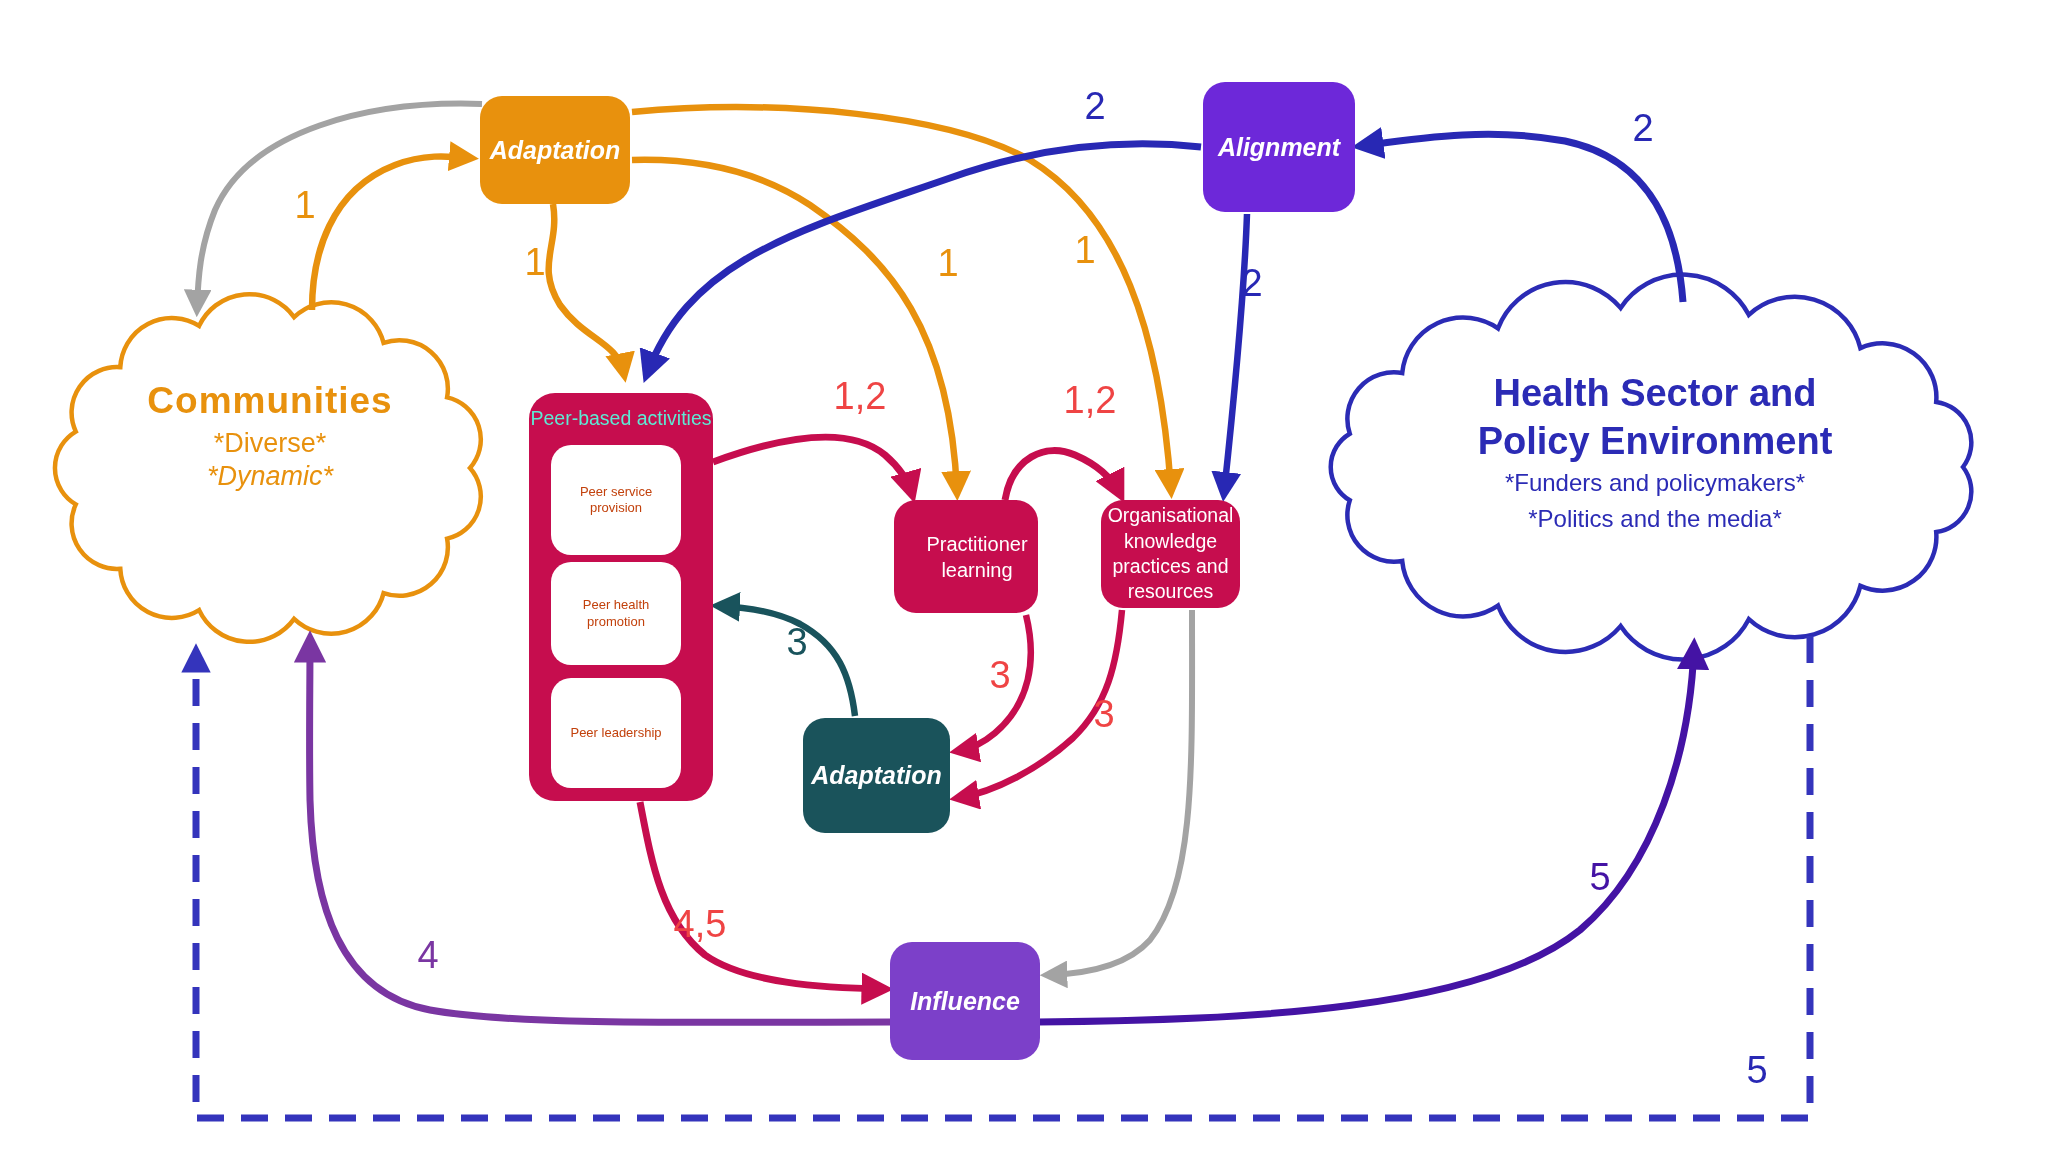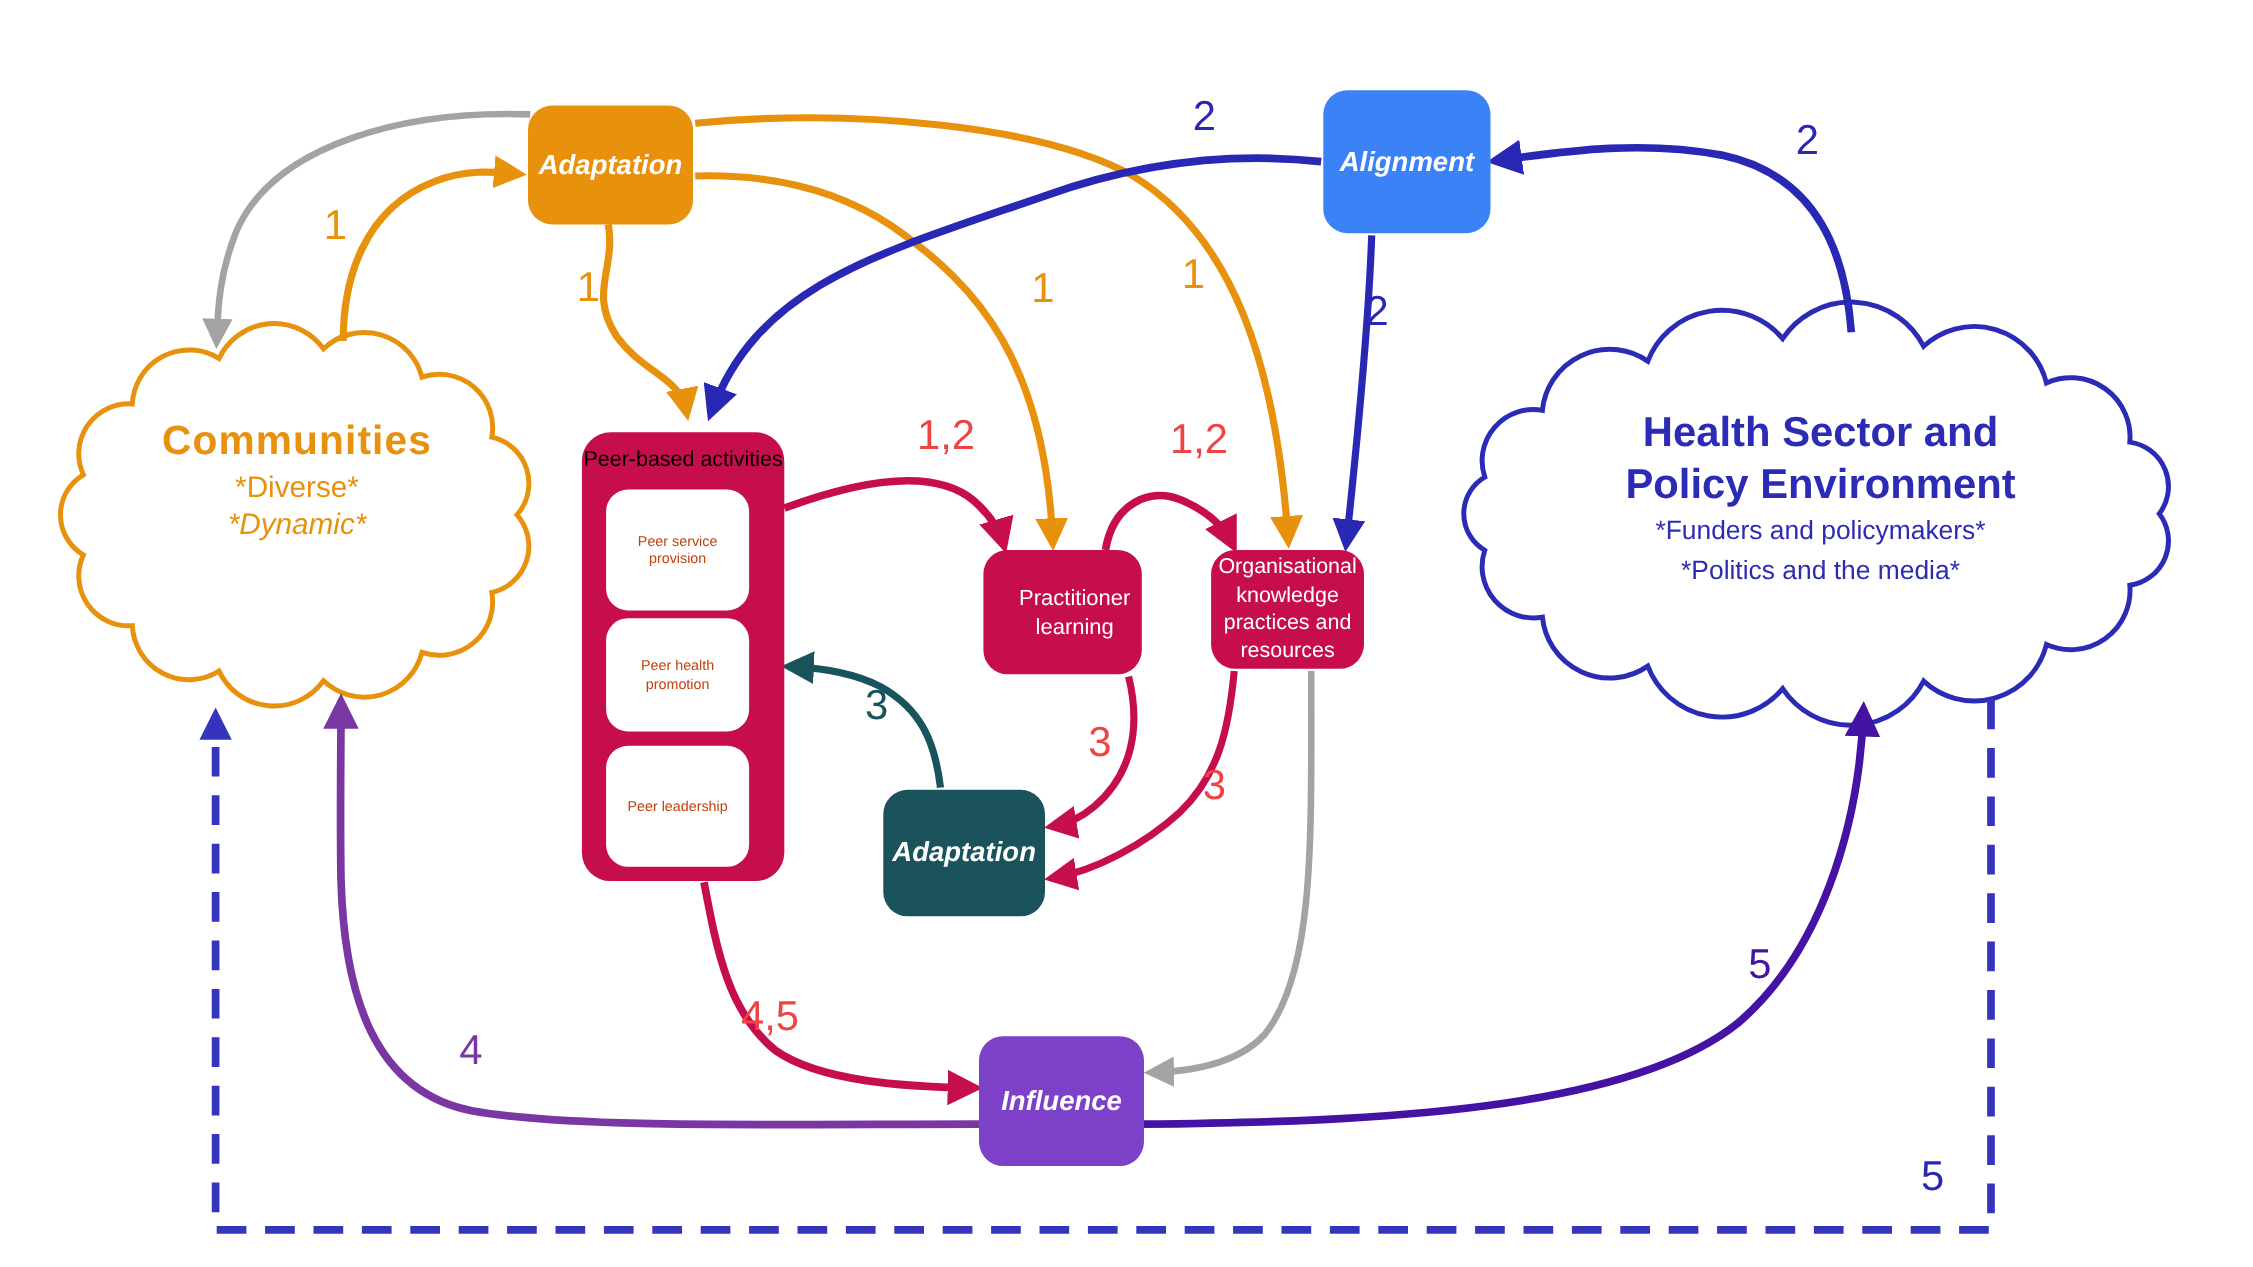--- a/index.html
+++ b/index.html
@@ -3,25 +3,25 @@
 <meta charset="utf-8">
 <style>
   html,body{margin:0;padding:0;background:#fff;}
   #stage{position:relative;width:2048px;height:1152px;background:#fff;overflow:hidden;
          font-family:"Liberation Sans", sans-serif;}
   svg.layer{position:absolute;left:0;top:0;z-index:1;}
   .bx{position:absolute;z-index:2;display:flex;align-items:center;justify-content:center;
       text-align:center;color:#fff;box-sizing:border-box;}
   .bx.title{font-weight:bold;font-style:italic;font-size:25px;}
   .eng{background:#E8910D;border-radius:22px;}
-  .ali{background:#3b82f6;border-radius:22px;}
+  .ali{background:#6d28d9;border-radius:22px;}
   .ada{background:#1A535B;border-radius:22px;}
   .inf{background:#7C40C9;border-radius:22px;}
   .peerouter{background:#C60D4E;border-radius:26px;z-index:2;}
-  .peerheader{position:absolute;left:0;right:0;top:14px;color:#000000;font-size:19.5px;text-align:center;}
+  .peerheader{position:absolute;left:0;right:0;top:14px;color:#5eead4;font-size:19.5px;text-align:center;}
   .peeritem{position:absolute;left:22px;width:130px;background:#fff;border-radius:20px;
             color:#c2410c;font-size:13px;display:flex;align-items:center;justify-content:center;
             text-align:center;line-height:1.25;padding:4px;box-sizing:border-box;}
   .midbox{background:#C60D4E;border-radius:22px;font-size:20px;line-height:1.3;padding:6px;}
   .cloudtxt{position:absolute;z-index:2;display:flex;flex-direction:column;align-items:center;
             justify-content:center;text-align:center;}
   .cloudtxt .t1{font-weight:bold;}
   .comm{color:#E8910D;}
   .comm .t1{font-size:37px;letter-spacing:1px;}
   .comm .t2{font-size:27px;margin-top:6px;}

